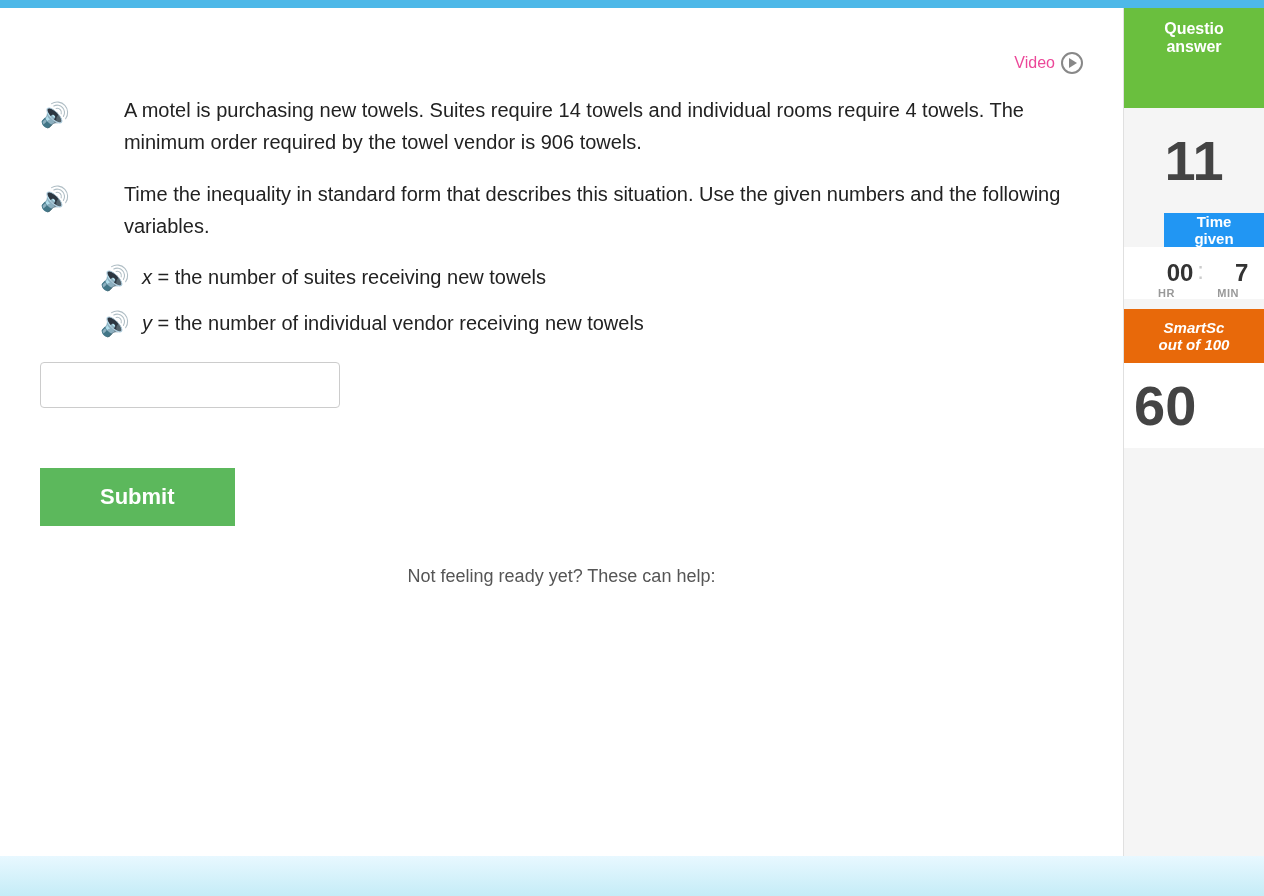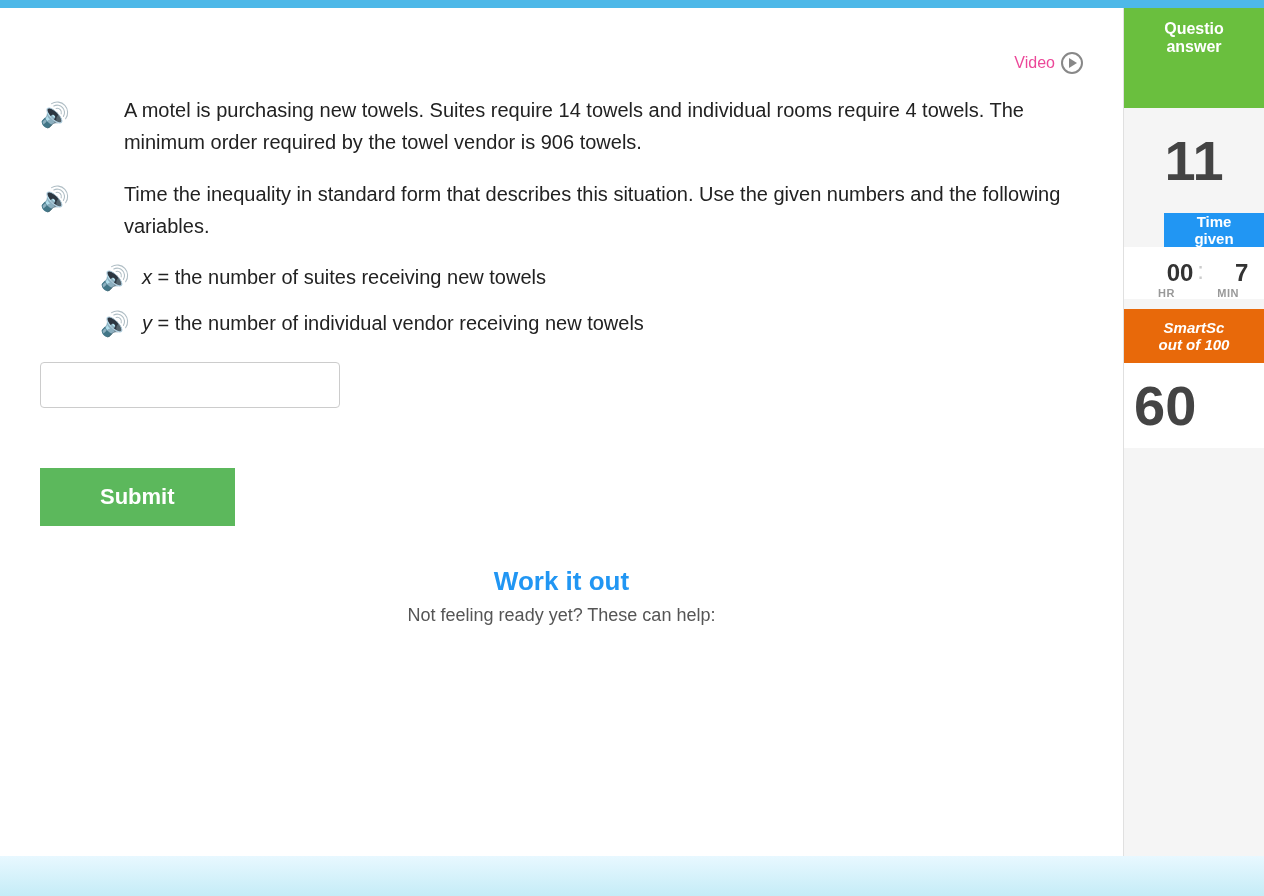--- a/index.html
+++ b/index.html
@@ -311,21 +311,20 @@
 
     <div class="answer-input-row">
       <input class="answer-input" type="text" placeholder="" style="">
     </div>
 
     <div class="submit-row">
       <button class="submit-btn">Submit</button>
     </div>
 
     <div class="work-it-out-section">
-      <div class="work-it-out-title">Work it out</div>
       <div class="work-it-out-subtitle">Not feeling ready yet? These can help:</div>
     </div>
 
   </div>
 
   <div class="sidebar">
 
     <div class="sidebar-question-panel">
       <div>Questio</div>
       <div>answer</div>

